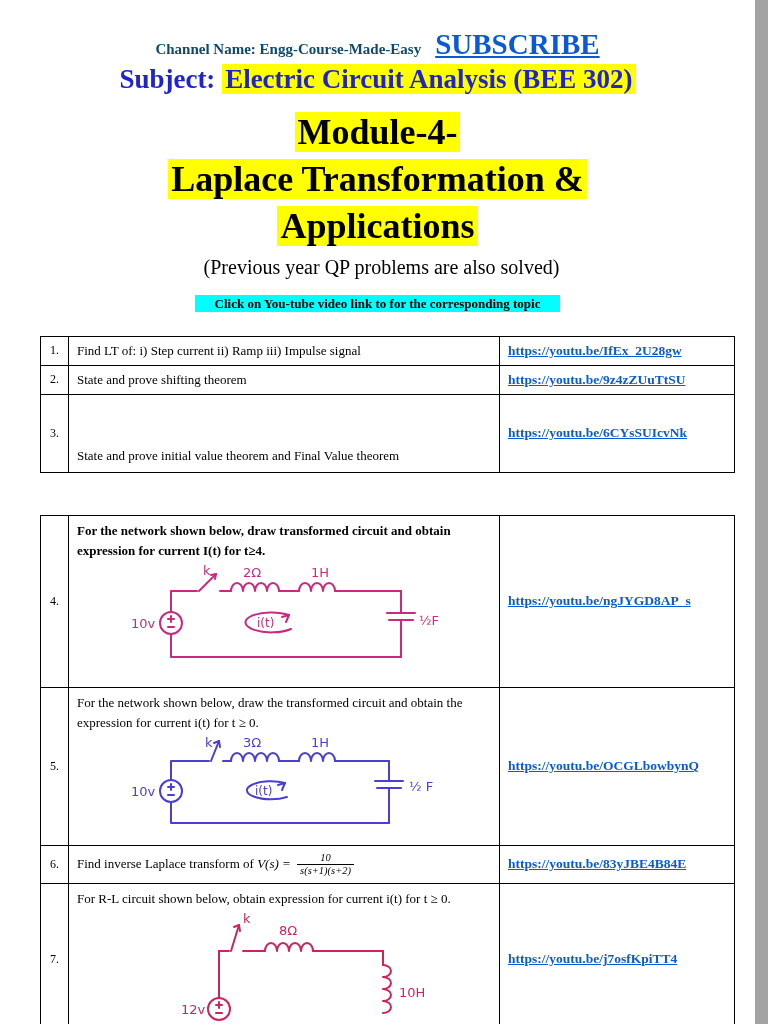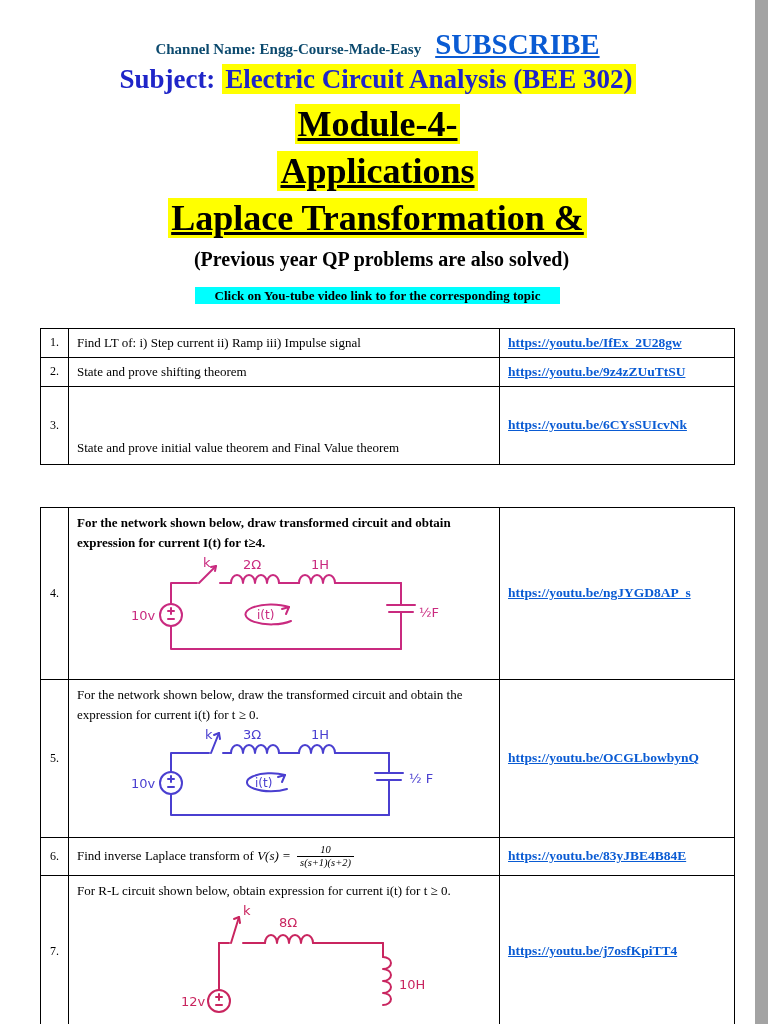--- a/index.html
+++ b/index.html
@@ -20,23 +20,23 @@
   .center { text-align: center; }
 
   .channel-line { margin-top: 28px; }
   .channel-label { color: #0c4a6e; font-weight: bold; font-size: 15px; }
   .subscribe {
     color: #0a5bd3; font-weight: bold; font-size: 29px;
     text-decoration: underline; margin-left: 10px; cursor: pointer;
   }
   .subject-line { font-size: 27px; font-weight: bold; color: #1f25c8; line-height: 1.35; }
   .hl-y { background: #ffff00; padding: 0 3px; }
-  .module-block { margin-top: 4px; text-decoration: underline; }
+  .module-block { margin-top: 12px; }
   .module-line { font-size: 36px; font-weight: bold; color: #000; line-height: 1.3; }
-  .subtitle { font-size: 20px; font-weight: bold; margin-top: 6px; margin-left: 8px; }
+  .subtitle { font-size: 20px; font-weight: normal; margin-top: 6px; margin-left: 8px; }
   .note { margin-top: 17px; font-size: 13px; font-weight: bold; }
   .note span { background: #00ffff; padding: 1px 20px; }
 
   table { border-collapse: collapse; margin-left: 40px; width: 694px; table-layout: fixed; }
   td { border: 1px solid #000; font-size: 13px; padding: 2px 8px; vertical-align: middle; }
   .col-num { text-align: center; font-size: 12px; }
   a.yt {
     color: #0a5bd3; font-weight: bold; font-size: 13.5px;
     text-decoration: underline; cursor: pointer; word-break: break-all;
   }
@@ -69,22 +69,22 @@
     <a class="subscribe">SUBSCRIBE</a>
   </div>
 
   <div class="subject-line center">
     <span>Subject:</span>
     <span class="hl-y">Electric Circuit Analysis (BEE 302)</span>
   </div>
 
   <div class="module-block center">
     <div class="module-line"><span class="hl-y">Module-4-</span></div>
+    <div class="module-line"><span class="hl-y">Laplace Transformation &amp;</span></div>
     <div class="module-line"><span class="hl-y">Applications</span></div>
-    <div class="module-line"><span class="hl-y">Laplace Transformation &amp;</span></div>
   </div>
 
   <div class="subtitle center">(Previous year QP problems are also solved)</div>
 
   <div class="note center">
     <span>Click on You-tube video link to for the corresponding topic</span>
   </div>
 
   <table class="t1">
     <colgroup>

